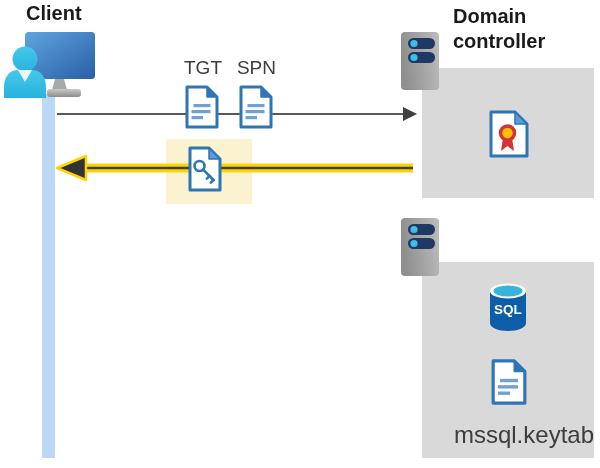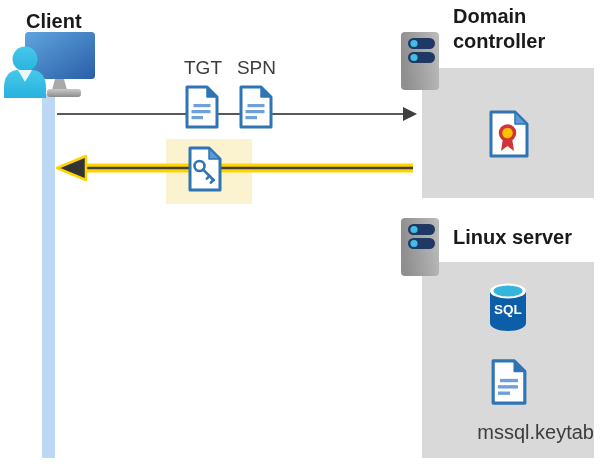--- a/index.html
+++ b/index.html
@@ -40,21 +40,21 @@
 
   <div class="abs arrow-layer req-line" style="left:57px; top:113px; width:347px;"></div>
   <div class="abs arrow-layer req-head" style="left:403px; top:107px;"></div>
 
   <svg class="abs arrow-layer" style="left:0; top:150px;" width="600" height="40" viewBox="0 0 600 40">
     <line x1="80" y1="18" x2="413" y2="18" stroke="#ffd400" stroke-width="9"></line>
     <line x1="82" y1="18" x2="413" y2="18" stroke="#404040" stroke-width="2.4"></line>
     <polygon points="57,18 86,6 86,30" fill="#333333" stroke="#ffd400" stroke-width="2.5" stroke-linejoin="round"></polygon>
   </svg>
 
-  <div class="abs title icon-layer" style="left:26px; top:9px;">Client</div>
+  <div class="abs title icon-layer" style="left:26px; top:1px;">Client</div>
 
   <svg class="abs icon-layer" style="left:2px; top:28px;" width="110" height="82" viewBox="0 0 110 82">
     <defs>
       <linearGradient id="gMon" x1="0" y1="0" x2="1" y2="1">
         <stop offset="0" stop-color="#5fa5de"></stop>
           <stop offset="1" stop-color="#2a5ea8"></stop>
       </linearGradient>
       <linearGradient id="gStand" x1="0" y1="0" x2="0" y2="1">
         <stop offset="0" stop-color="#c9c9c9"></stop>
           <stop offset="1" stop-color="#8c8c8c"></stop>
@@ -118,21 +118,20 @@
     <circle cx="14" cy="26.5" r="3.6" fill="#41bee8"></circle>
   </svg>
 
   <svg class="abs icon-layer" style="left:488px; top:110px;" width="42" height="48" viewBox="0 0 42 48">
     <path d="M3,2 H27 L39,14 V46 H3 Z" fill="#ffffff" stroke="#2e75b6" stroke-width="3" stroke-linejoin="round"></path>
     <path d="M27,2 V14 H39 Z" fill="#5b9bd5" stroke="#2e75b6" stroke-width="1.5" stroke-linejoin="round"></path>
     <path d="M15,28 L13,41 L19.5,36 L26,41 L24,28 Z" fill="#d13438"></path>
     <circle cx="19.5" cy="23" r="7" fill="#ffc000" stroke="#d13438" stroke-width="3.5"></circle>
   </svg>
 
-  <div class="abs title icon-layer" style="left:453px; top:225px; width:145px;">Linux server</div>
 
   <svg class="abs icon-layer" style="left:400px; top:217px;" width="40" height="60" viewBox="0 0 40 60">
     <defs>
       <linearGradient id="gSrv2" x1="0" y1="0.2" x2="1" y2="0">
         <stop offset="0" stop-color="#8f8f8f"></stop>
           <stop offset="1" stop-color="#bdbdbd"></stop>
       </linearGradient>
     </defs>
     <rect x="1" y="1" width="38" height="58" rx="4" fill="url(#gSrv2)"></rect>
     <rect x="8" y="7" width="27" height="11" rx="5.5" fill="#1f3864"></rect>
@@ -149,15 +148,15 @@
   </svg>
 
   <svg class="abs icon-layer" style="left:490px; top:358px;" width="38" height="48" viewBox="0 0 36 44">
     <path d="M3,2 H23 L33,12 V42 H3 Z" fill="#ffffff" stroke="#2e75b6" stroke-width="3" stroke-linejoin="round"></path>
     <path d="M23,2 V12 H33 Z" fill="#2e75b6" stroke="#2e75b6" stroke-width="1.5" stroke-linejoin="round"></path>
     <rect x="9.5" y="19" width="17" height="3.2" fill="#70a0d8"></rect>
     <rect x="7.5" y="25" width="19" height="3.2" fill="#70a0d8"></rect>
     <rect x="7.5" y="31" width="11.5" height="3.2" fill="#70a0d8"></rect>
   </svg>
 
-  <div class="abs center-text icon-layer" style="left:422px; top:421px; width:172px; font-size:20px; color:#3d3d3d;">mssql.keytab</div>
+  <div class="abs center-text icon-layer" style="left:422px; top:421px; width:172px; font-size:24px; color:#3d3d3d;">mssql.keytab</div>
 
 </div>
 
 </body></html>

